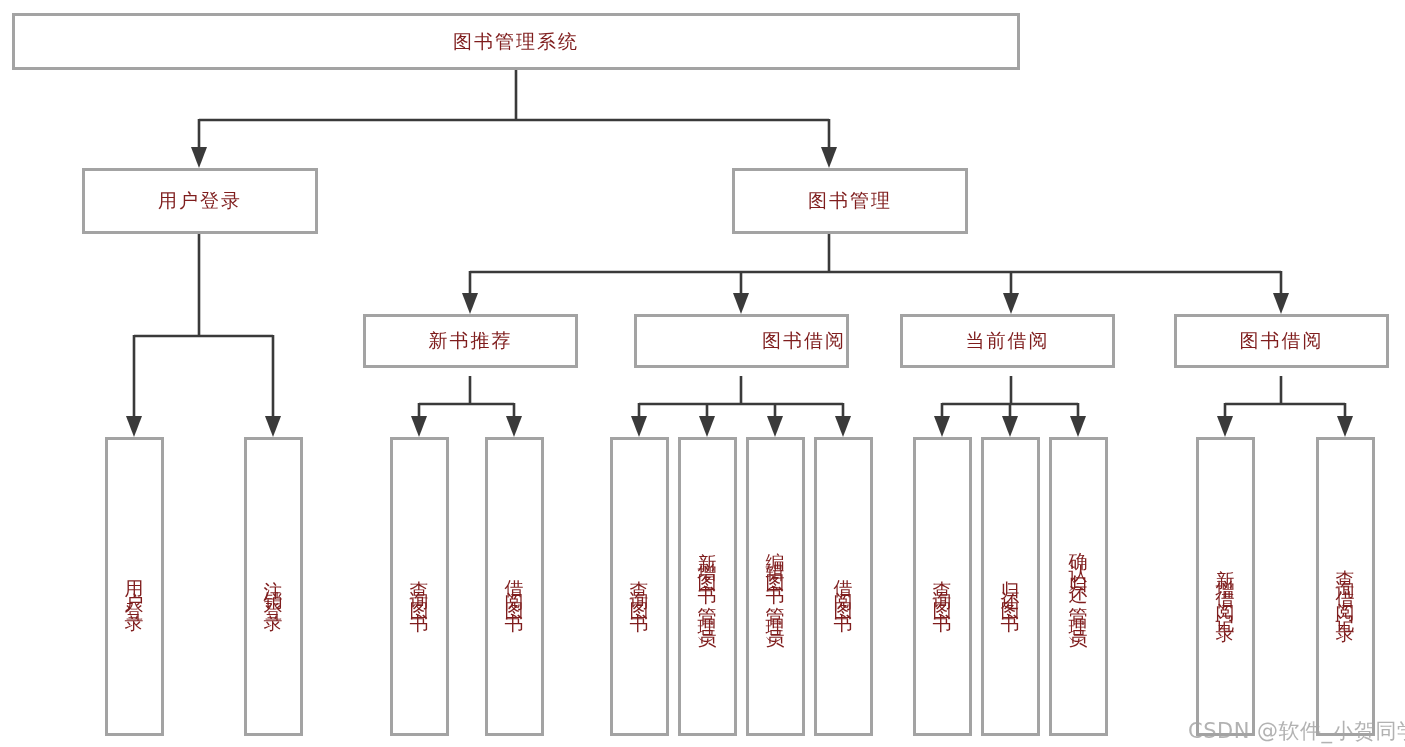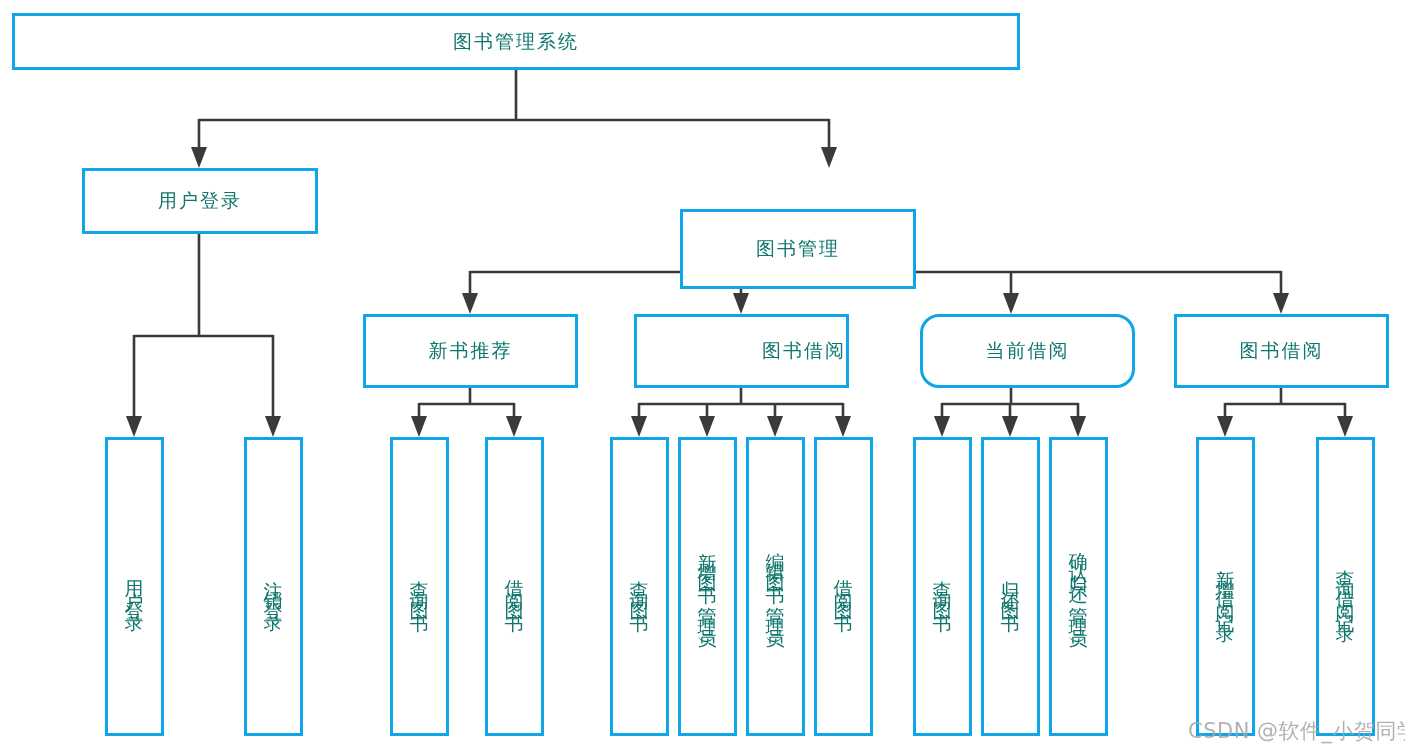--- a/index.html
+++ b/index.html
@@ -17,37 +17,37 @@
   }
   .connectors {
     position: absolute;
     left: 0;
     top: 0;
     z-index: 0;
   }
   .node {
     position: absolute;
     box-sizing: border-box;
-    border: 3px solid #0ea5e9;
+    border: 3px solid #a3a3a3;
     background: #ffffff;
     display: flex;
     align-items: center;
     justify-content: center;
-    color: #0f766e;
+    color: #7f1d1d;
     font-size: 19px;
     letter-spacing: 2px;
     z-index: 1;
   }
   .node-root    { left: 12px;  top: 13px;  width: 1008px; height: 57px; }
   .node-l2a     { left: 82px;  top: 168px; width: 236px;  height: 66px; }
-  .node-l2b     { left: 680px; top: 168px; width: 236px;  height: 80px; margin-top: 41px; }
-  .node-l3      { top: 314px;  height: 74px; width: 215px; }
+  .node-l2b     { left: 732px; top: 168px; width: 236px;  height: 66px; }
+  .node-l3      { top: 314px;  height: 54px; width: 215px; }
   .node-l3a     { left: 363px; }
   .node-l3b     { left: 634px; justify-content: flex-end; }
-  .node-l3c     { left: 920px; border-radius: 19px; }
+  .node-l3c     { left: 900px; }
   .node-l3d     { left: 1174px; }
   .leaf         { top: 437px;  height: 299px; width: 59px; }
   .leaf-label {
     writing-mode: vertical-rl;
     letter-spacing: 11px;
     font-size: 19px;
     line-height: 1;
     white-space: nowrap;
   }
   .lf1  { left: 105px; }

